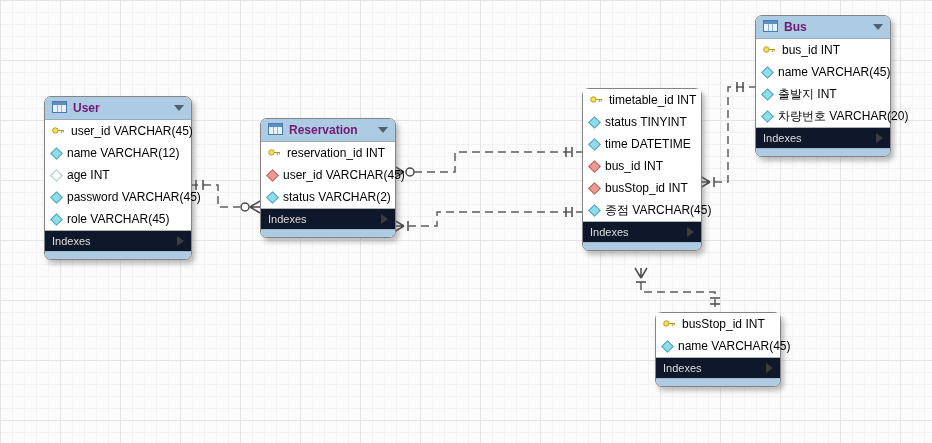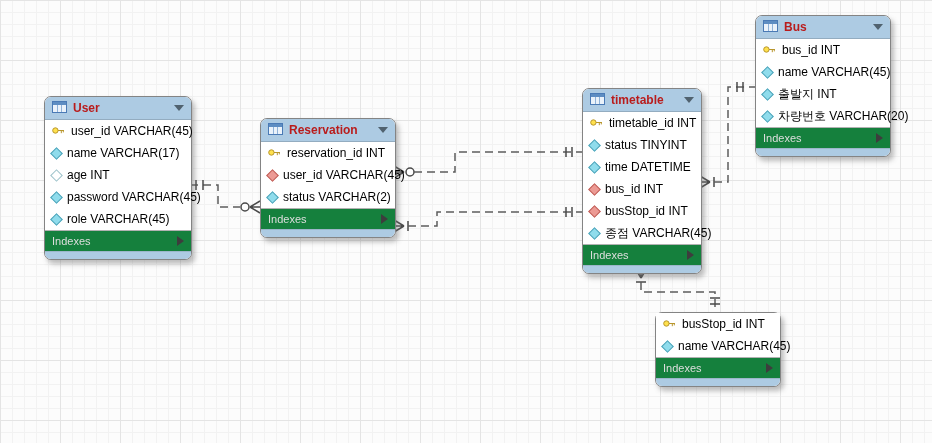--- a/index.html
+++ b/index.html
@@ -22,31 +22,31 @@
   .table{
     position:absolute;z-index:2;background:#fff;
     border:1px solid #848484;border-radius:7px;
     box-shadow:3px 4px 5px rgba(110,110,110,0.45);
   }
   .thead{
     height:22px;background:#adcbe3;
     border-bottom:1px solid #93acc0;border-radius:6px 6px 0 0;
     display:flex;align-items:center;padding:0 7px;gap:6px;
   }
-  .ttitle{font-weight:bold;font-size:12px;color:#b91c1c;flex:1;white-space:nowrap;}
+  .ttitle{font-weight:bold;font-size:12px;color:#701a75;flex:1;white-space:nowrap;}
   .tcollapse{width:0;height:0;border-left:5px solid transparent;border-right:5px solid transparent;border-top:6px solid #50626f;}
   .trow{height:22px;display:flex;align-items:center;padding:0 4px 0 7px;gap:6px;font-size:12px;color:#000;background:#fff;}
   .clabel{white-space:nowrap;}
   .dia{width:7px;height:7px;transform:rotate(45deg);flex:0 0 auto;border:1px solid;}
   .d-notnull{background:#8fdcec;border-color:#4fa3b8;}
   .d-null{background:#ffffff;border-color:#9cc2ca;}
   .d-fk{background:#ec9a94;border-color:#bf5f58;}
   .keyicon{flex:0 0 auto;display:inline-block;}
   .tfoot{
-    height:20px;background:#15803d;border-top:1px solid #b2b2b2;
+    height:20px;background:#0f172a;border-top:1px solid #b2b2b2;
     display:flex;align-items:center;padding:0 7px;font-size:11px;color:#dedede;
   }
   .farrow{margin-left:auto;width:0;height:0;border-top:5px solid transparent;border-bottom:5px solid transparent;border-left:7px solid #3d3d3d;}
   .tbottom{height:7px;background:#adcbe3;border-radius:0 0 6px 6px;border-top:1px solid #9cb6ca;}
 </style>
 </head>
 <body>
 
 <svg class="connectors" width="932" height="443">
 
@@ -96,21 +96,21 @@
   </div>
   <div class="trow">
     <span class="keyicon"><svg width="13" height="9" viewBox="0 0 13 9">
           <circle cx="3.4" cy="4.5" r="2.7" fill="#ffe14d" stroke="#b8962e"></circle>
           <path d="M6 4.5 H12 M9.3 4.5 V7.2 M11.3 4.5 V6.4" stroke="#b8962e" fill="none"></path>
         </svg></span>
     <span class="clabel">user_id VARCHAR(45)</span>
   </div>
   <div class="trow">
     <span class="dia d-notnull"></span>
-    <span class="clabel">name VARCHAR(17)</span>
+    <span class="clabel">name VARCHAR(12)</span>
   </div>
   <div class="trow">
     <span class="dia d-null"></span>
     <span class="clabel">age INT</span>
   </div>
   <div class="trow">
     <span class="dia d-notnull"></span>
     <span class="clabel">password VARCHAR(45)</span>
   </div>
   <div class="trow">
@@ -151,30 +151,20 @@
     <span class="clabel">status VARCHAR(2)</span>
   </div>
   <div class="tfoot">
     <span>Indexes</span>
     <span class="farrow"></span>
   </div>
   <div class="tbottom"></div>
 </div>
 
 <div class="table" style="left:582px;top:88px;width:118px;">
-  <div class="thead">
-    <span class="ticon"><svg width="15" height="12" viewBox="0 0 15 12">
-          <rect x="0.5" y="0.5" width="14" height="11" fill="#eaf2fa" stroke="#4a7ab5"></rect>
-          <rect x="1" y="1" width="13" height="3" fill="#5d8dc2"></rect>
-          <line x1="5.5" y1="4" x2="5.5" y2="11" stroke="#8fb2d8"></line>
-          <line x1="9.5" y1="4" x2="9.5" y2="11" stroke="#8fb2d8"></line>
-        </svg></span>
-    <span class="ttitle">timetable</span>
-    <span class="tcollapse"></span>
-  </div>
   <div class="trow">
     <span class="keyicon"><svg width="13" height="9" viewBox="0 0 13 9">
           <circle cx="3.4" cy="4.5" r="2.7" fill="#ffe14d" stroke="#b8962e"></circle>
           <path d="M6 4.5 H12 M9.3 4.5 V7.2 M11.3 4.5 V6.4" stroke="#b8962e" fill="none"></path>
         </svg></span>
     <span class="clabel">timetable_id INT</span>
   </div>
   <div class="trow">
     <span class="dia d-notnull"></span>
     <span class="clabel">status TINYINT</span>

